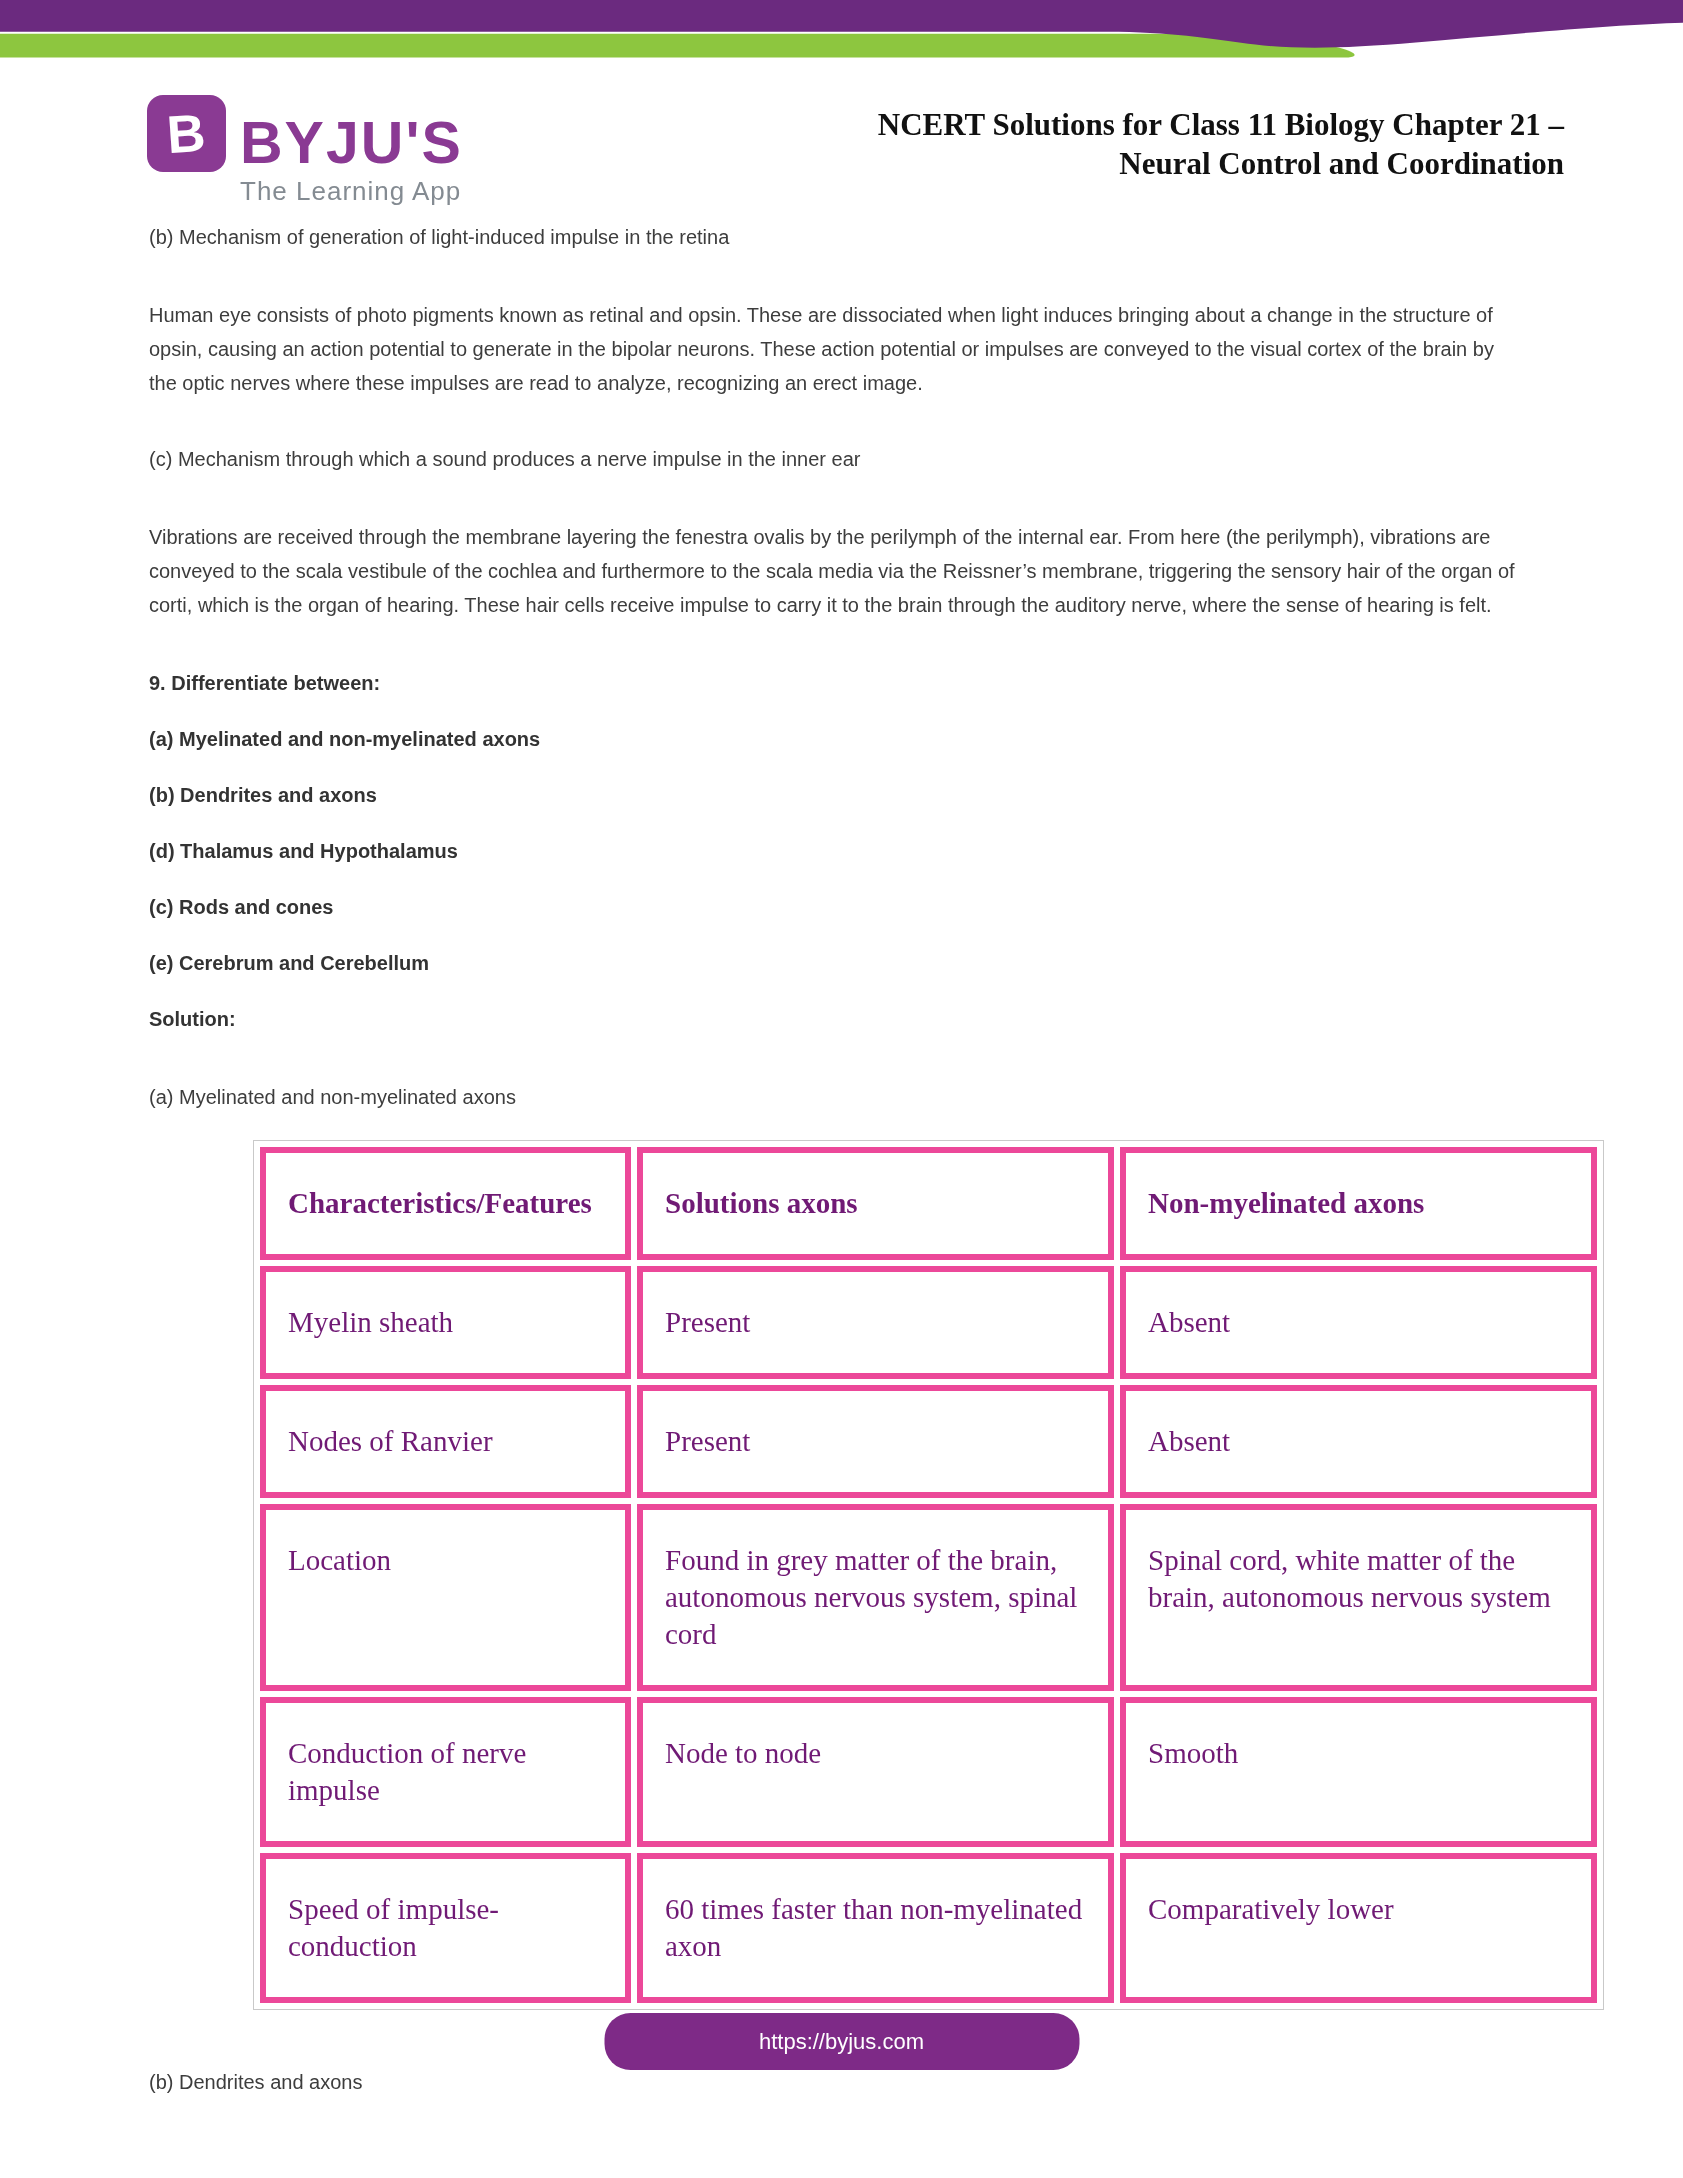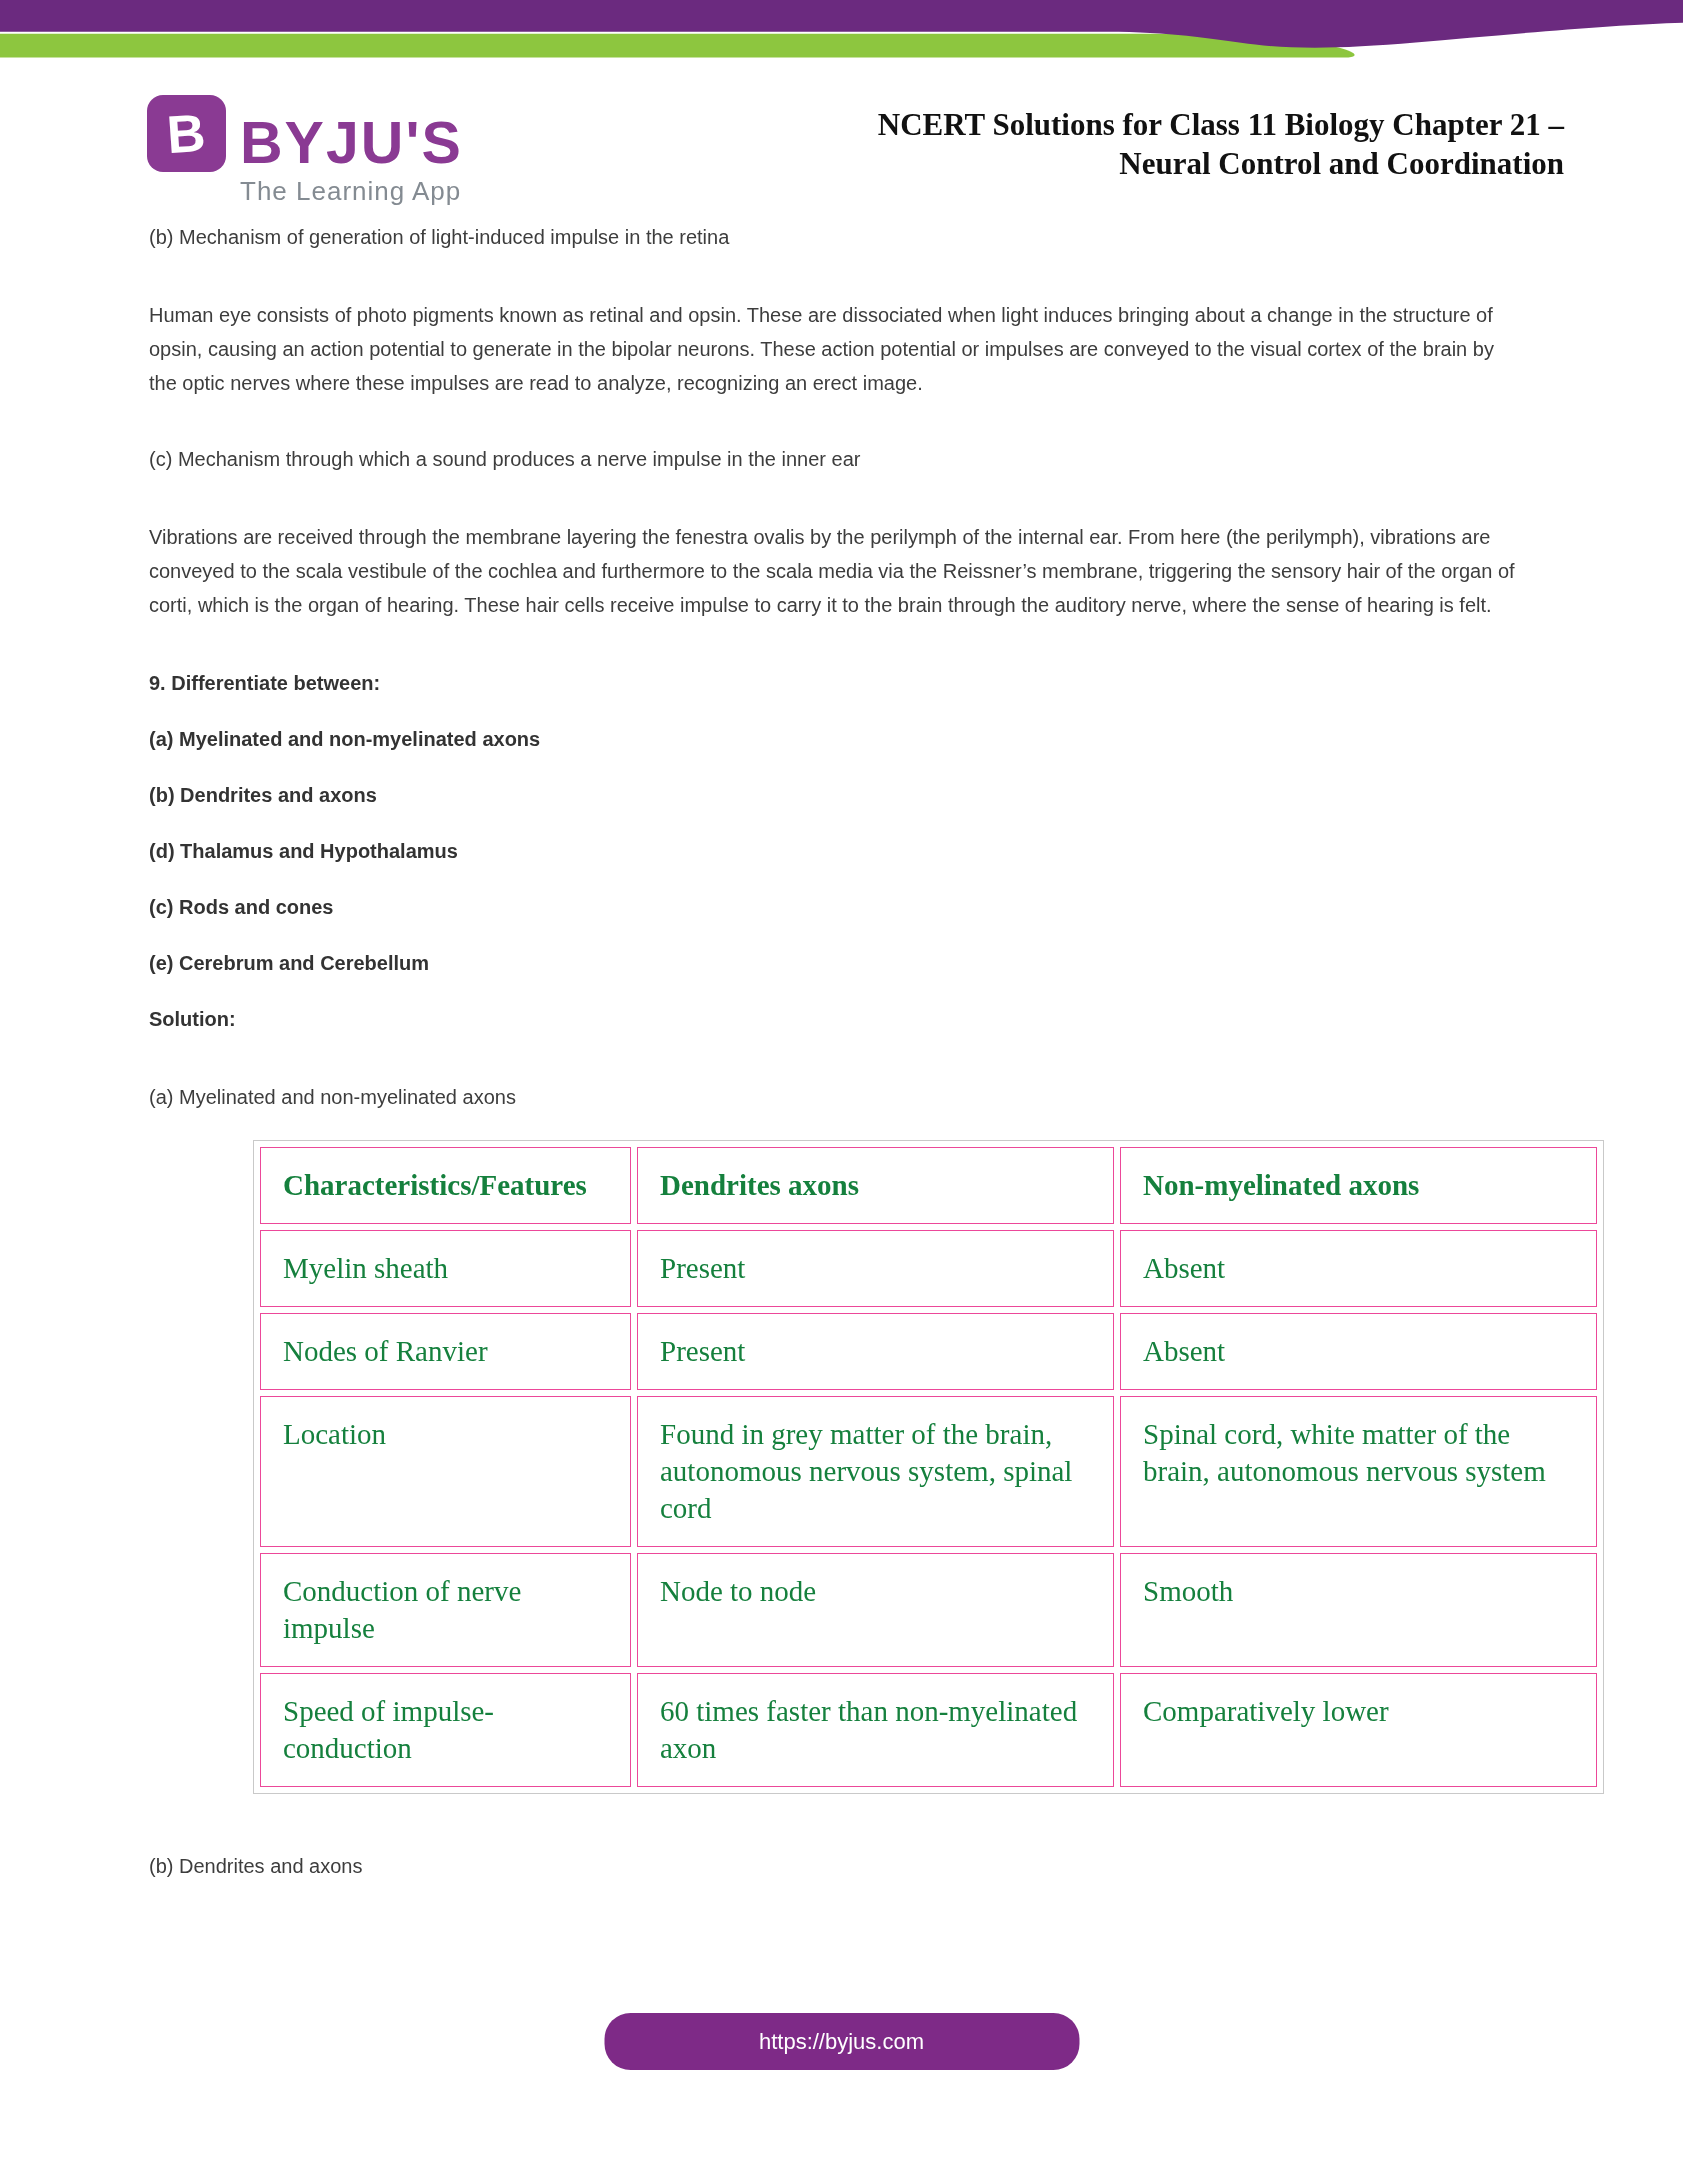--- a/index.html
+++ b/index.html
@@ -61,23 +61,23 @@
   .item-gap { margin-top:22px; }
   .big-gap  { margin-top:44px; }
 
   
   .dif-table-wrap { margin:26px 0 0 104px; position:relative; z-index:1; }
   table.dif {
     width:1351px; table-layout:fixed; background:#ffffff;
     border:1px solid #c9c9c9; border-collapse:separate; border-spacing:6px;
   }
   table.dif th, table.dif td {
-    border:1px solid #ec4899; background:#ffffff;
+    border:6px solid #ec4899; background:#ffffff;
     font-family:"Liberation Serif", serif; font-size:29px; line-height:37px;
-    color:#15803d; text-align:left; vertical-align:top; padding:19px 22px;
+    color:#701a75; text-align:left; vertical-align:top; padding:32px 22px;
   }
   table.dif th { font-weight:bold; }
   .after-table { margin-top:55px; }
 
   
   .site-btn {
     position:absolute; top:2013px; left:50%; transform:translateX(-50%);
     width:475px; height:57px; background:#7e2a87; border-radius:26px;
     display:flex; align-items:center; justify-content:center;
     color:#ffffff; font-size:22px; font-family:"Liberation Sans", sans-serif;
@@ -142,21 +142,21 @@
     <div class="dif-table-wrap">
       <table class="dif">
         <colgroup>
             <col style="width:28%">
             <col style="width:36%">
             <col style="width:36%">
           </colgroup>
         <thead>
           <tr>
             <th>Characteristics/Features</th>
-            <th>Dendrites axons</th>
+            <th>Solutions axons</th>
             <th>Non-myelinated axons</th>
           </tr>
         </thead>
         <tbody>
           <tr>
             <td>Myelin sheath</td>
             <td>Present</td>
             <td>Absent</td>
           </tr>
           <tr>

